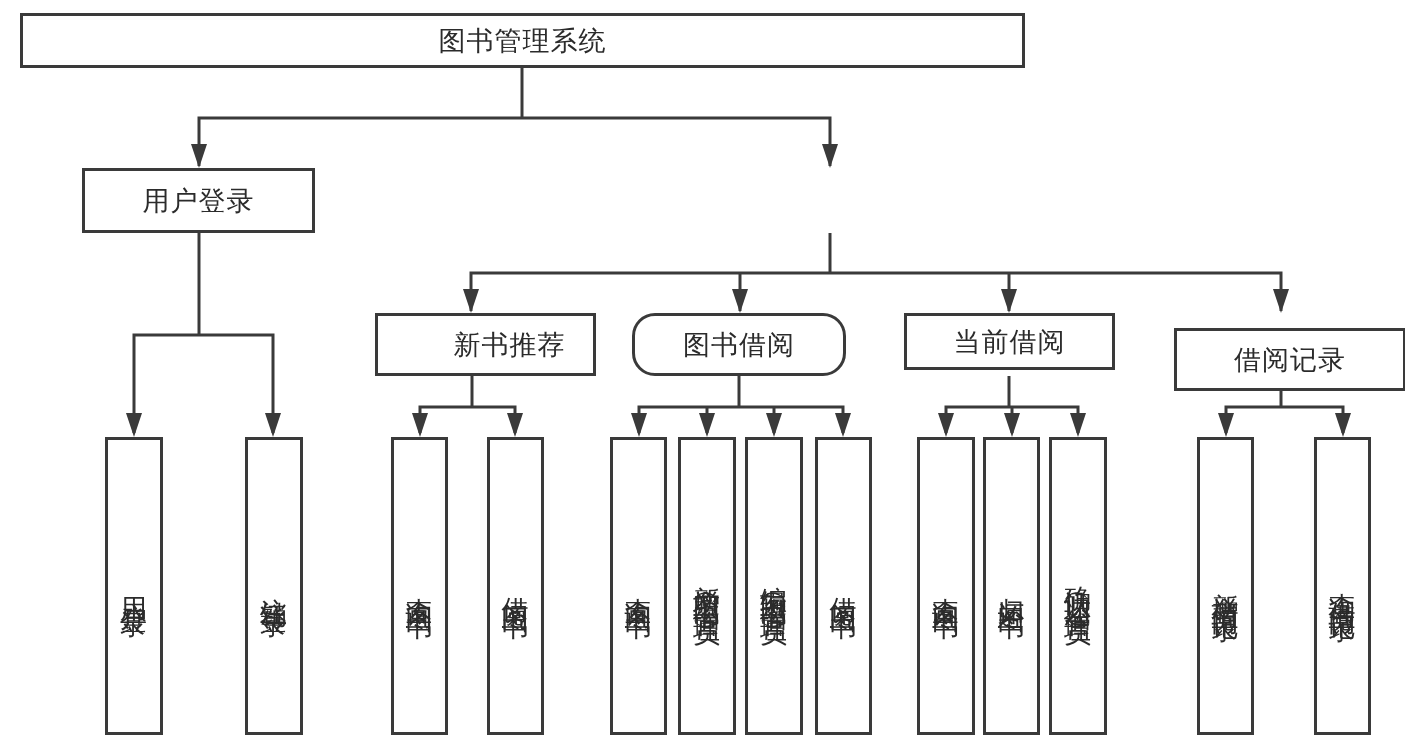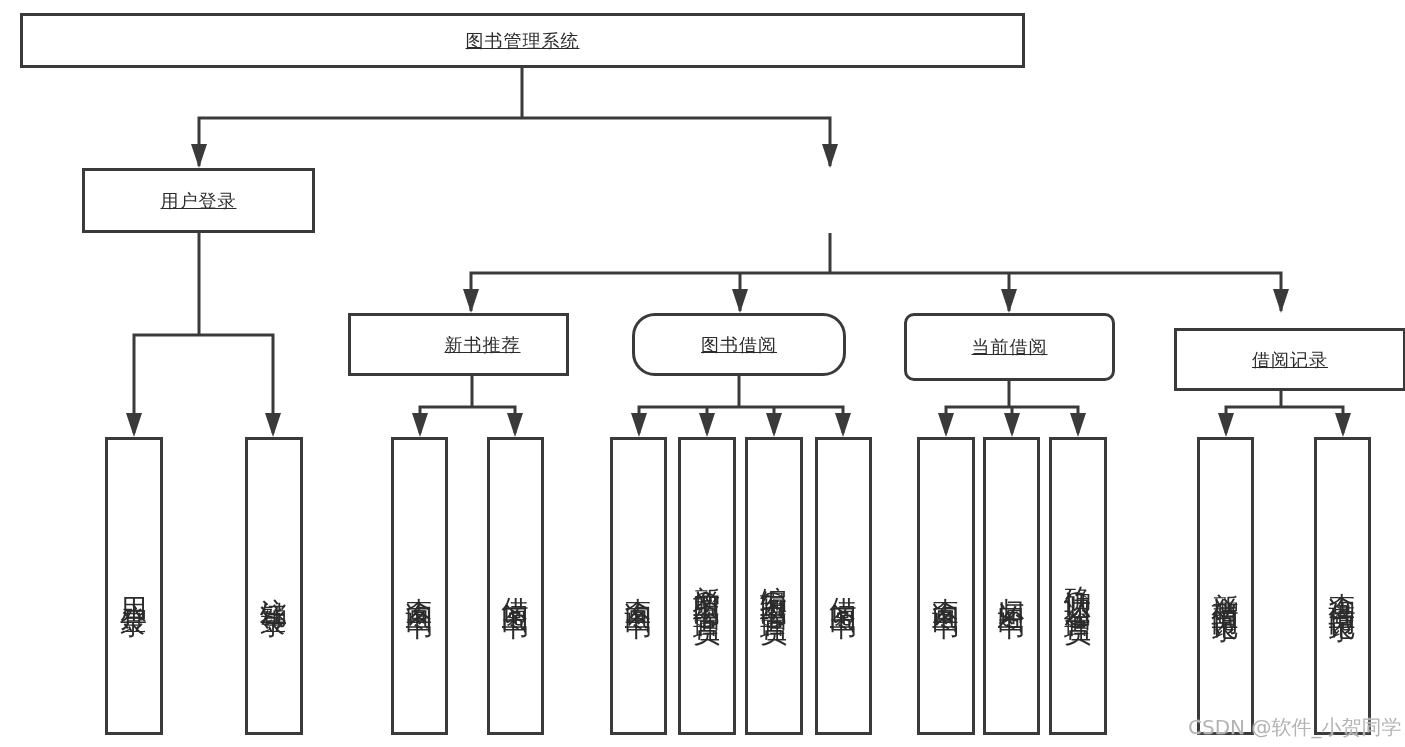--- a/index.html
+++ b/index.html
@@ -26,24 +26,23 @@
   .node {
     position: absolute;
     box-sizing: border-box;
     border: 3px solid #3a3a3a;
     background: #ffffff;
     display: flex;
     align-items: center;
     justify-content: center;
     z-index: 2;
     color: #2b2b2b;
-    font-size: 18px;
+    font-size: 27px;
     letter-spacing: 1px;
     white-space: nowrap;
-    text-decoration: underline;
   }
   .leaf {
     position: absolute;
     box-sizing: border-box;
     border: 3px solid #3a3a3a;
     background: #ffffff;
     display: flex;
     align-items: center;
     justify-content: center;
     z-index: 2;
@@ -128,23 +127,23 @@
       <polygon points="1070,413 1086,413 1078,437"></polygon>
       <polygon points="1218,413 1234,413 1226,437"></polygon>
       <polygon points="1335,413 1351,413 1343,437"></polygon>
     </g>
   </svg>
 
   <div class="node" style="left:20px; top:13px; width:1005px; height:55px;">图书管理系统</div>
 
   <div class="node" style="left:82px; top:168px; width:233px; height:65px;">用户登录</div>
 
-  <div class="node" style="left:348px; top:313px; width:221px; height:63px;padding-left:48px;">新书推荐</div>
+  <div class="node" style="left:375px; top:313px; width:221px; height:63px;padding-left:48px;">新书推荐</div>
   <div class="node" style="left:632px; top:313px; width:214px; height:63px;border-radius:23px;">图书借阅</div>
-  <div class="node" style="left:904px; top:313px; width:211px; height:68px;border-radius:10px;">当前借阅</div>
+  <div class="node" style="left:904px; top:313px; width:211px; height:57px;">当前借阅</div>
   <div class="node" style="left:1174px; top:328px; width:232px; height:63px;">借阅记录</div>
 
   <div class="leaf" style="left:105px; width:58px;">
     <span>用户登录</span>
   </div>
   <div class="leaf" style="left:245px; width:58px;">
     <span>注销登录</span>
   </div>
 
   <div class="leaf" style="left:391px; width:57px;">
@@ -177,15 +176,14 @@
     <span>确认归还（管理员）</span>
   </div>
 
   <div class="leaf" style="left:1197px; width:57px;">
     <span>新增借阅记录</span>
   </div>
   <div class="leaf" style="left:1314px; width:57px;">
     <span>查询借阅记录</span>
   </div>
 
-  <div class="watermark">CSDN @软件_小贺同学</div>
 
 </div>
 
 </body></html>

